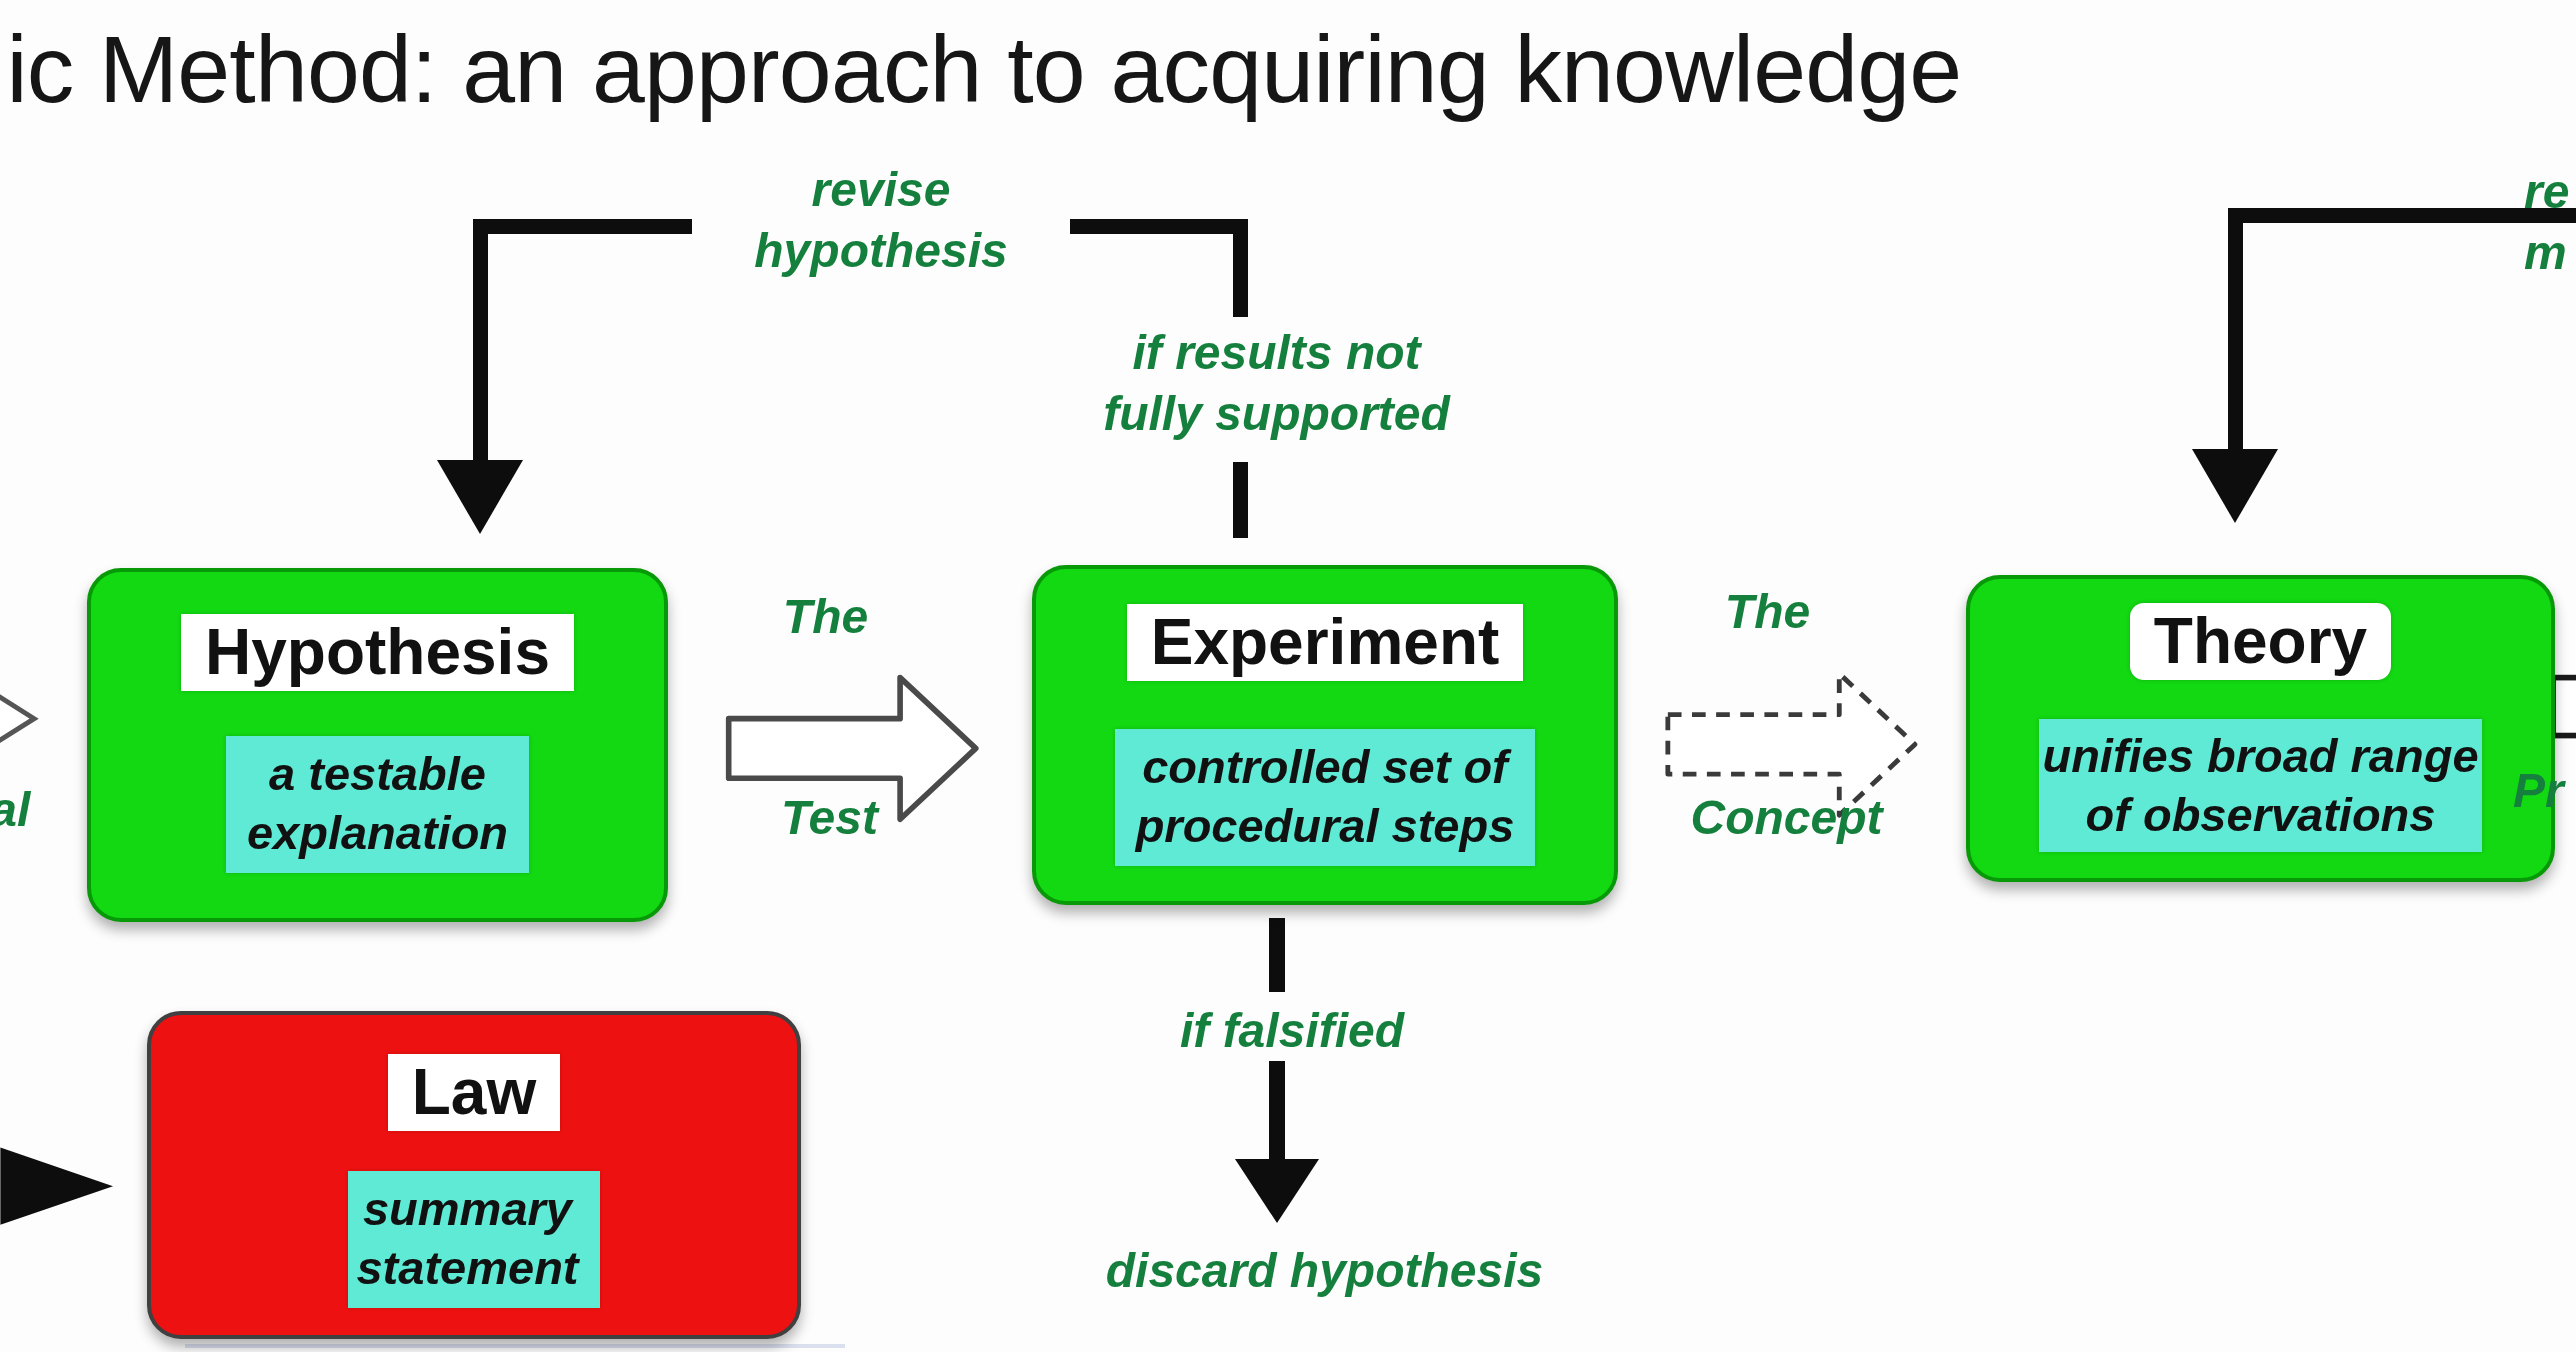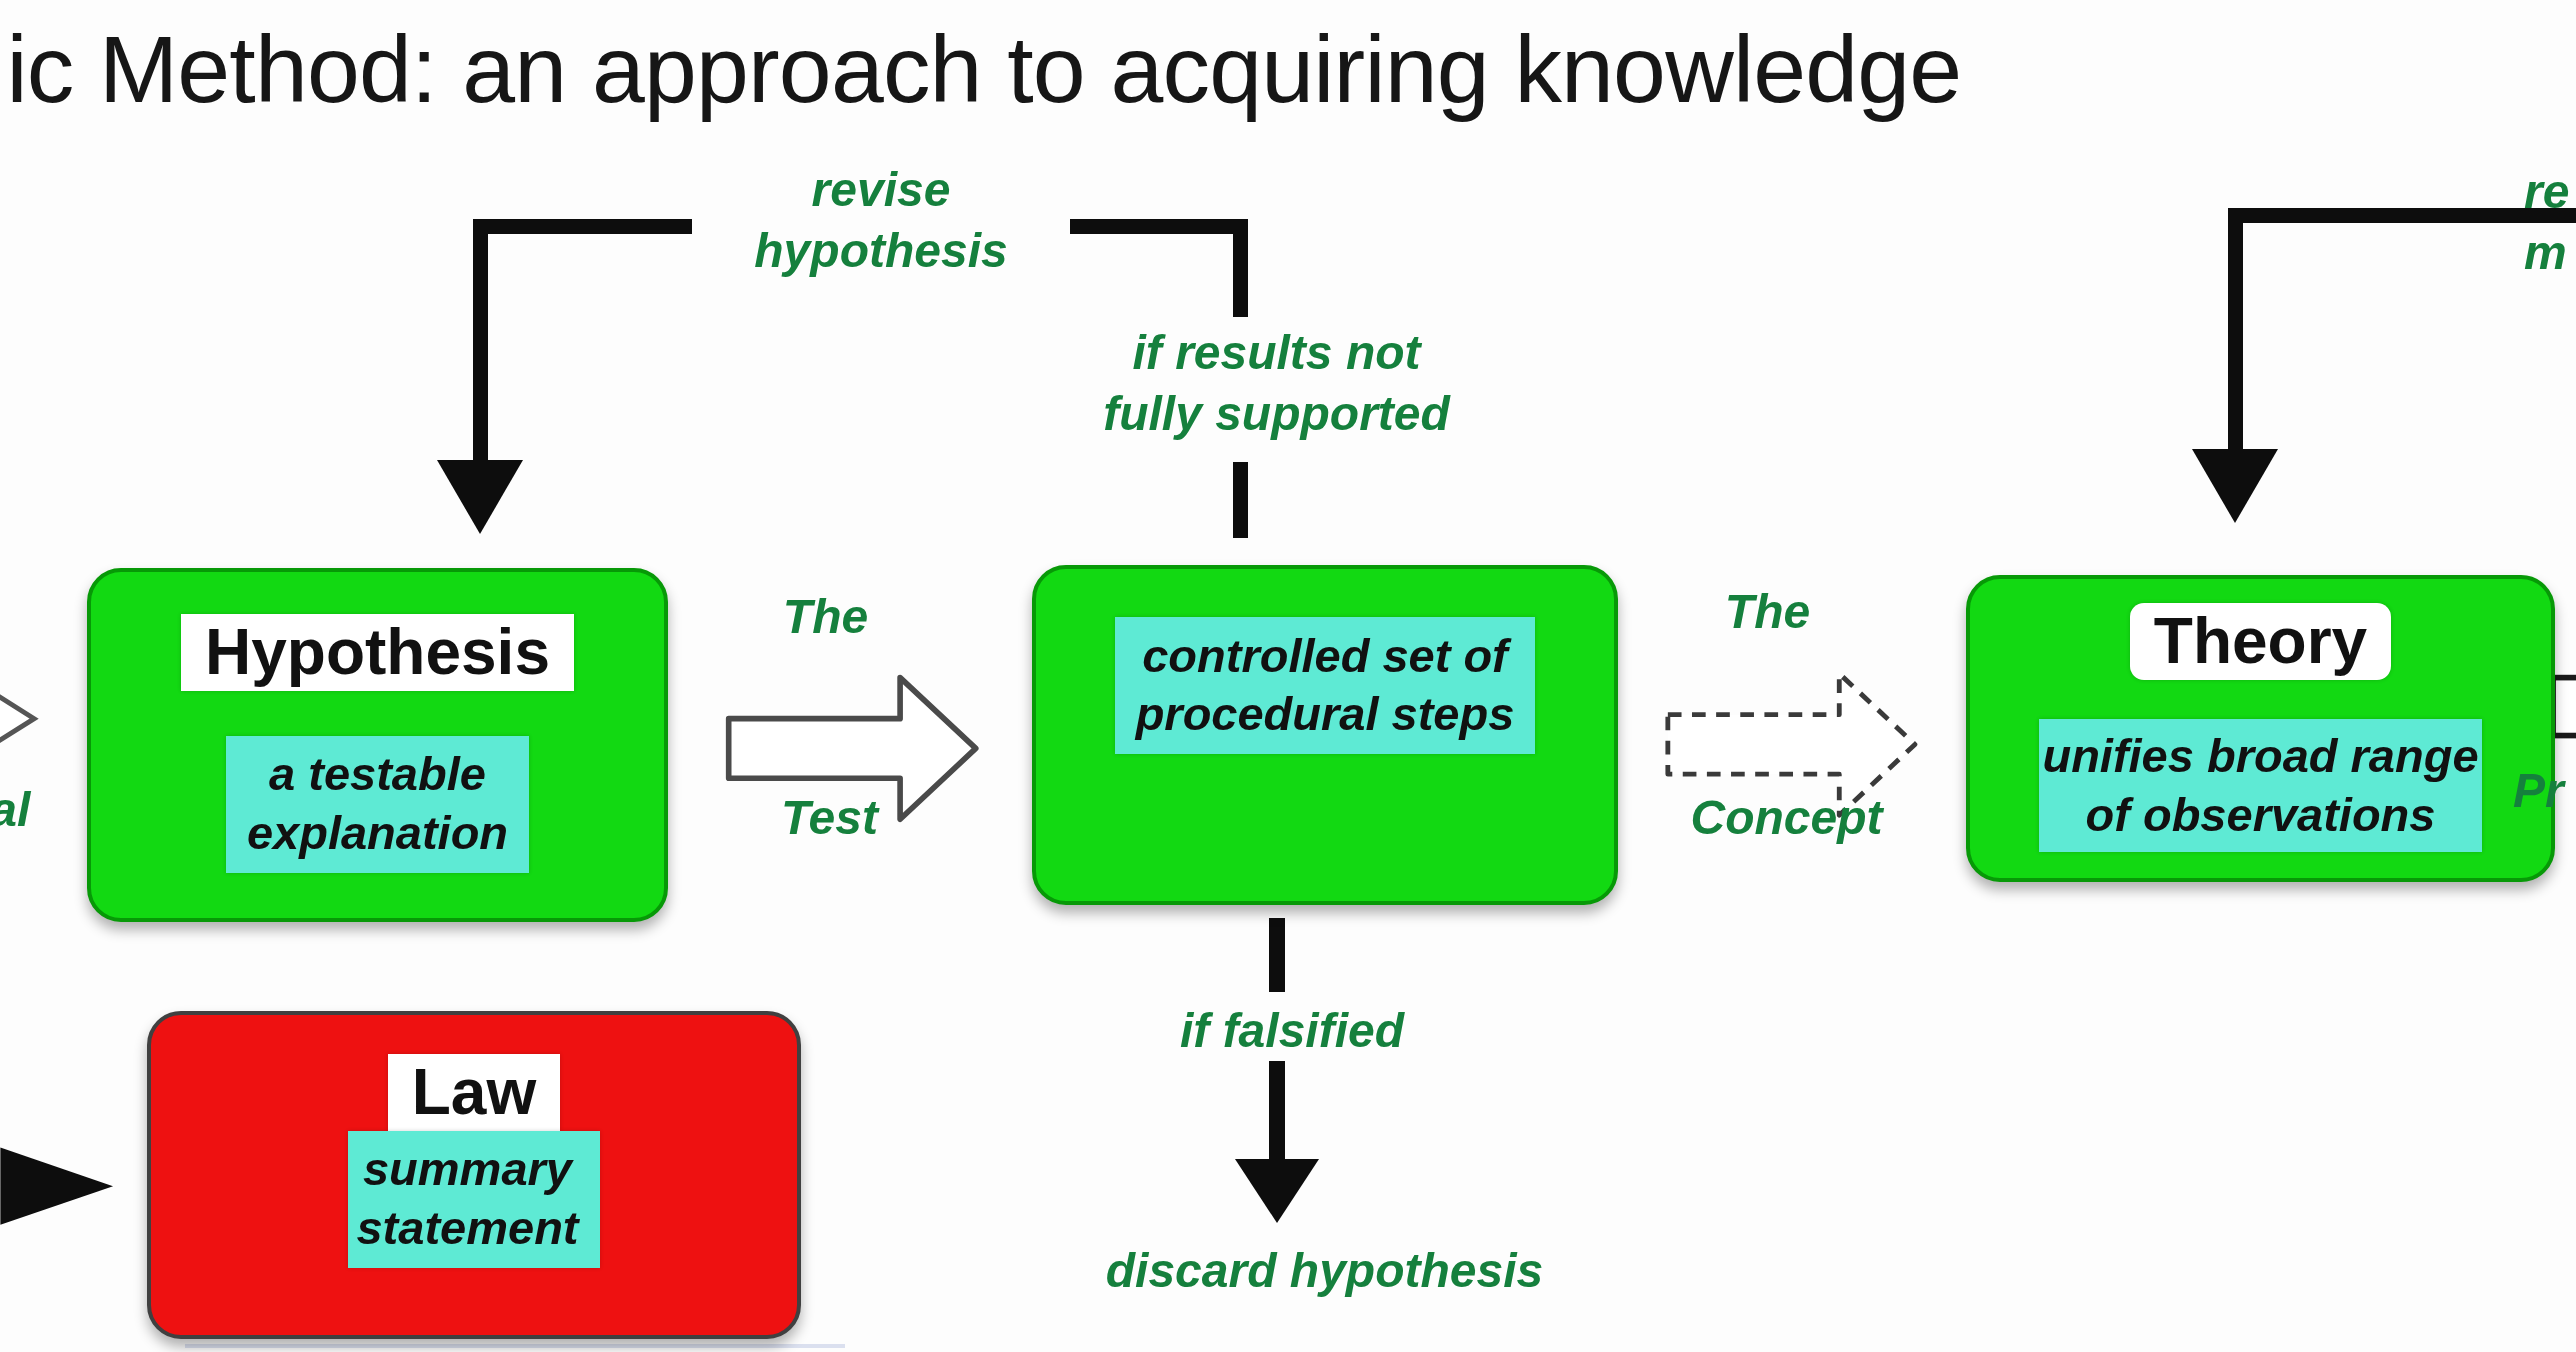--- a/index.html
+++ b/index.html
@@ -87,31 +87,32 @@
   <div class="lbl left" style="left:-9.7px;top:779px;width:72px;">al</div>
   <div class="lbl left" style="left:2513px;top:760px;width:105px;">Pr</div>
 
   <div class="node green" style="left:87px;top:568px;width:573px;height:346px;">
     <div class="n-title" style="margin-top:42px;">Hypothesis</div>
     <div class="n-desc" style="margin-top:45px;">a testable
 explanation</div>
   </div>
 
   <div class="node green" style="left:1032px;top:565px;width:578px;height:332px;">
+    <div class="n-title" style="margin-top:35px;">Experiment</div>
     <div class="n-desc" style="margin-top:48px;">controlled set of
 procedural steps</div>
   </div>
 
   <div class="node green" style="left:1966px;top:575px;width:581px;height:299px;">
     <div class="n-title" style="margin-top:24px;border-radius:14px;">Theory</div>
     <div class="n-desc" style="margin-top:39px;padding:8px 3px;">unifies broad range
 of observations</div>
   </div>
 
   <div class="node red" style="left:147px;top:1011px;width:646px;height:320px;">
     <div class="n-title" style="margin-top:39px;">Law</div>
-    <div class="n-desc" style="padding-left:8px;">summary
+    <div class="n-desc" style="margin-top:40px;padding-left:8px;">summary
 statement</div>
   </div>
 
   <div class="edge-artifact" style="left:185px;top:1344px;width:660px;height:4px;"></div>
 </div>
 
 
 </body></html>

